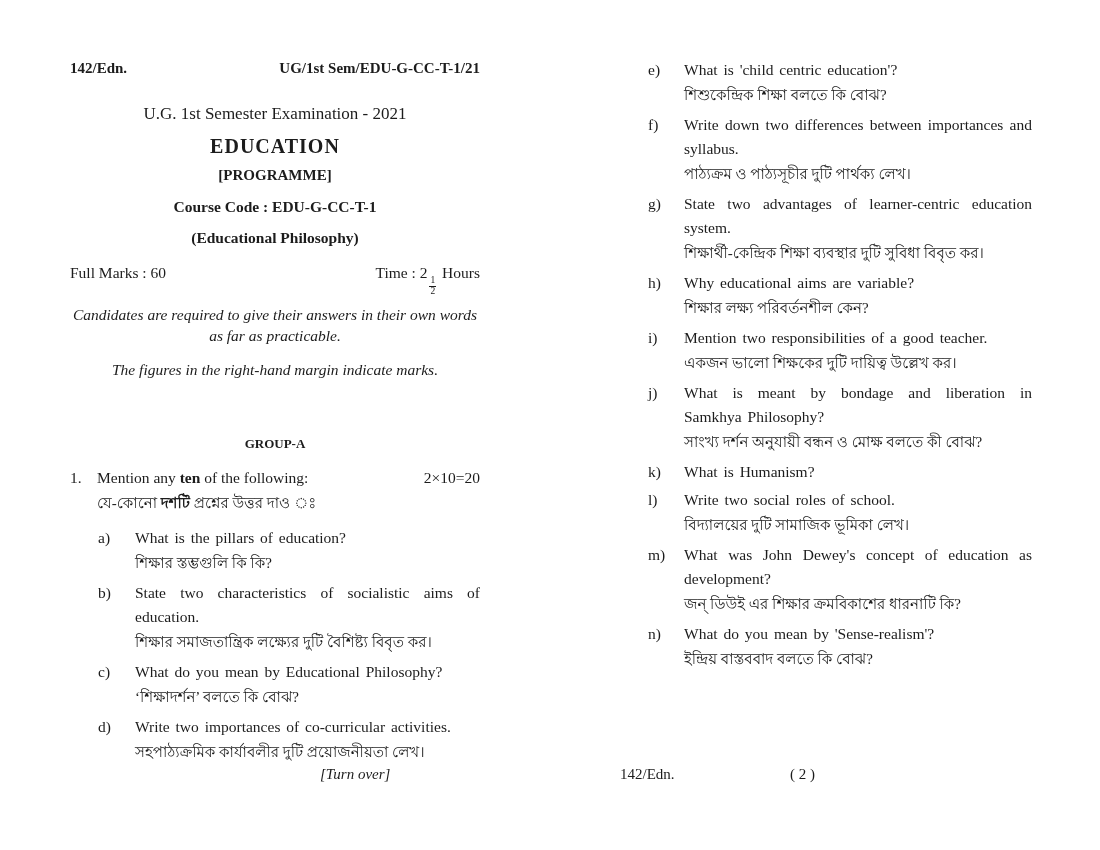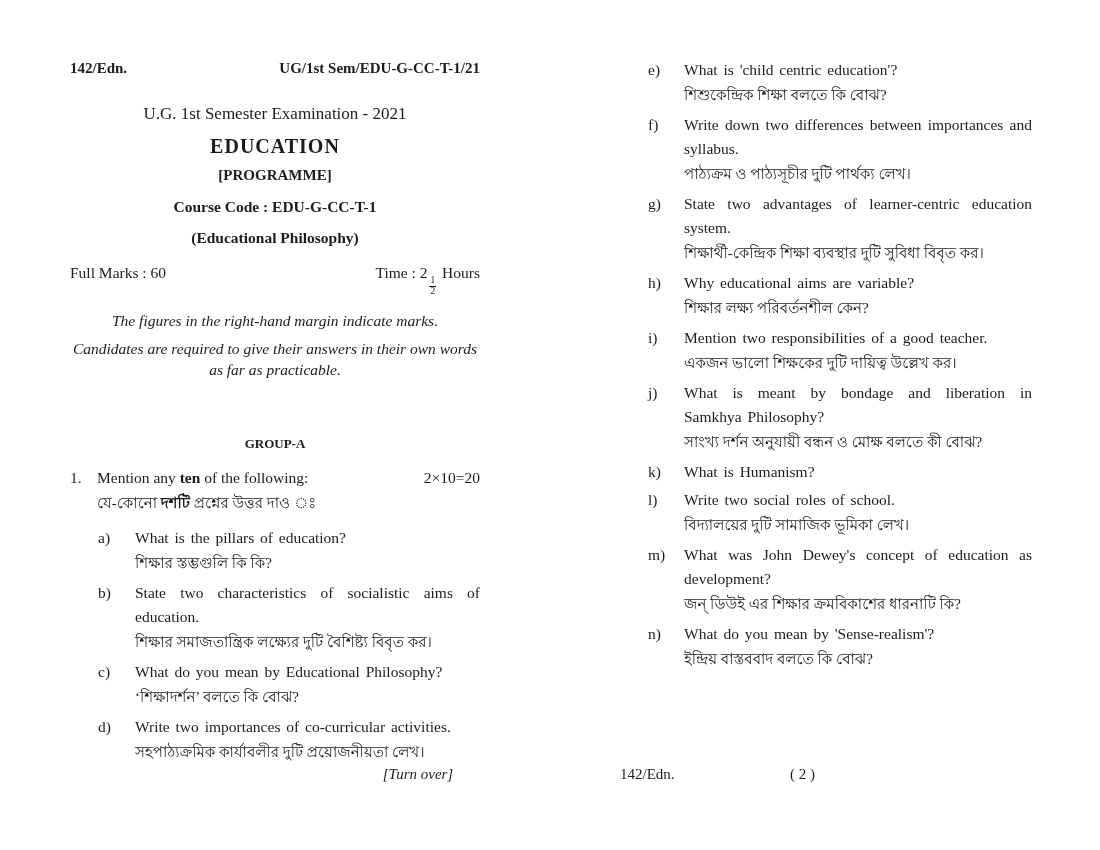--- a/index.html
+++ b/index.html
@@ -42,21 +42,21 @@
   .q-list { margin-top: 9px; }
   #left-page  .q-list { margin-left: 28px; }
   .q-item { display: flex; margin-bottom: 4px; }
   .q-label { flex: none; width: 37px; font-size: 15.5px; line-height: 24px; }
   #right-page .q-label { width: 36px; }
   .q-body { flex: 1; }
   .q-en { font-size: 15.5px; line-height: 24px; text-align: justify; word-spacing: 2px; }
   .q-bn { font-size: 15px; line-height: 27px; }
 
   .footer-item { position: absolute; top: 766px; font-size: 15px; }
-  #turn-over { left: 343px; width: 150px; text-align: center; font-style: italic; }
+  #turn-over { left: 320px; width: 150px; text-align: left; font-style: italic; }
   #footer-edn { left: 620px; }
   #footer-pagenum { left: 790px; }
 </style>
 </head>
 <body>
 
 <div class="page-col" id="left-page">
 
   <div class="hdr-row">
     <span>142/Edn.</span>
@@ -72,22 +72,22 @@
   </div>
 
   <div class="marks-row">
     <span>Full Marks : 60</span>
     <span><span>Time : 2</span><span class="frac">
           <span class="num">1</span>
           <span class="den">2</span>
         </span> <span>Hours</span></span>
   </div>
 
+  <div class="note note2">Candidates are required to give their answers in their own words as far as practicable.</div>
   <div class="note note1">The figures in the right-hand margin indicate marks.</div>
-  <div class="note note2">Candidates are required to give their answers in their own words as far as practicable.</div>
 
   <div class="group-head">GROUP-A</div>
 
   <div class="q1-row">
     <span class="q1-num">1.</span>
     <span class="q1-text"><span>Mention any </span><b>ten</b><span> of the following:</span></span>
     <span class="q1-marks">2×10=20</span>
   </div>
   <div class="bn q1-bn"><span>যে-কোনো </span><b>দশটি</b><span> প্রশ্নের উত্তর দাও ঃ</span></div>
 

